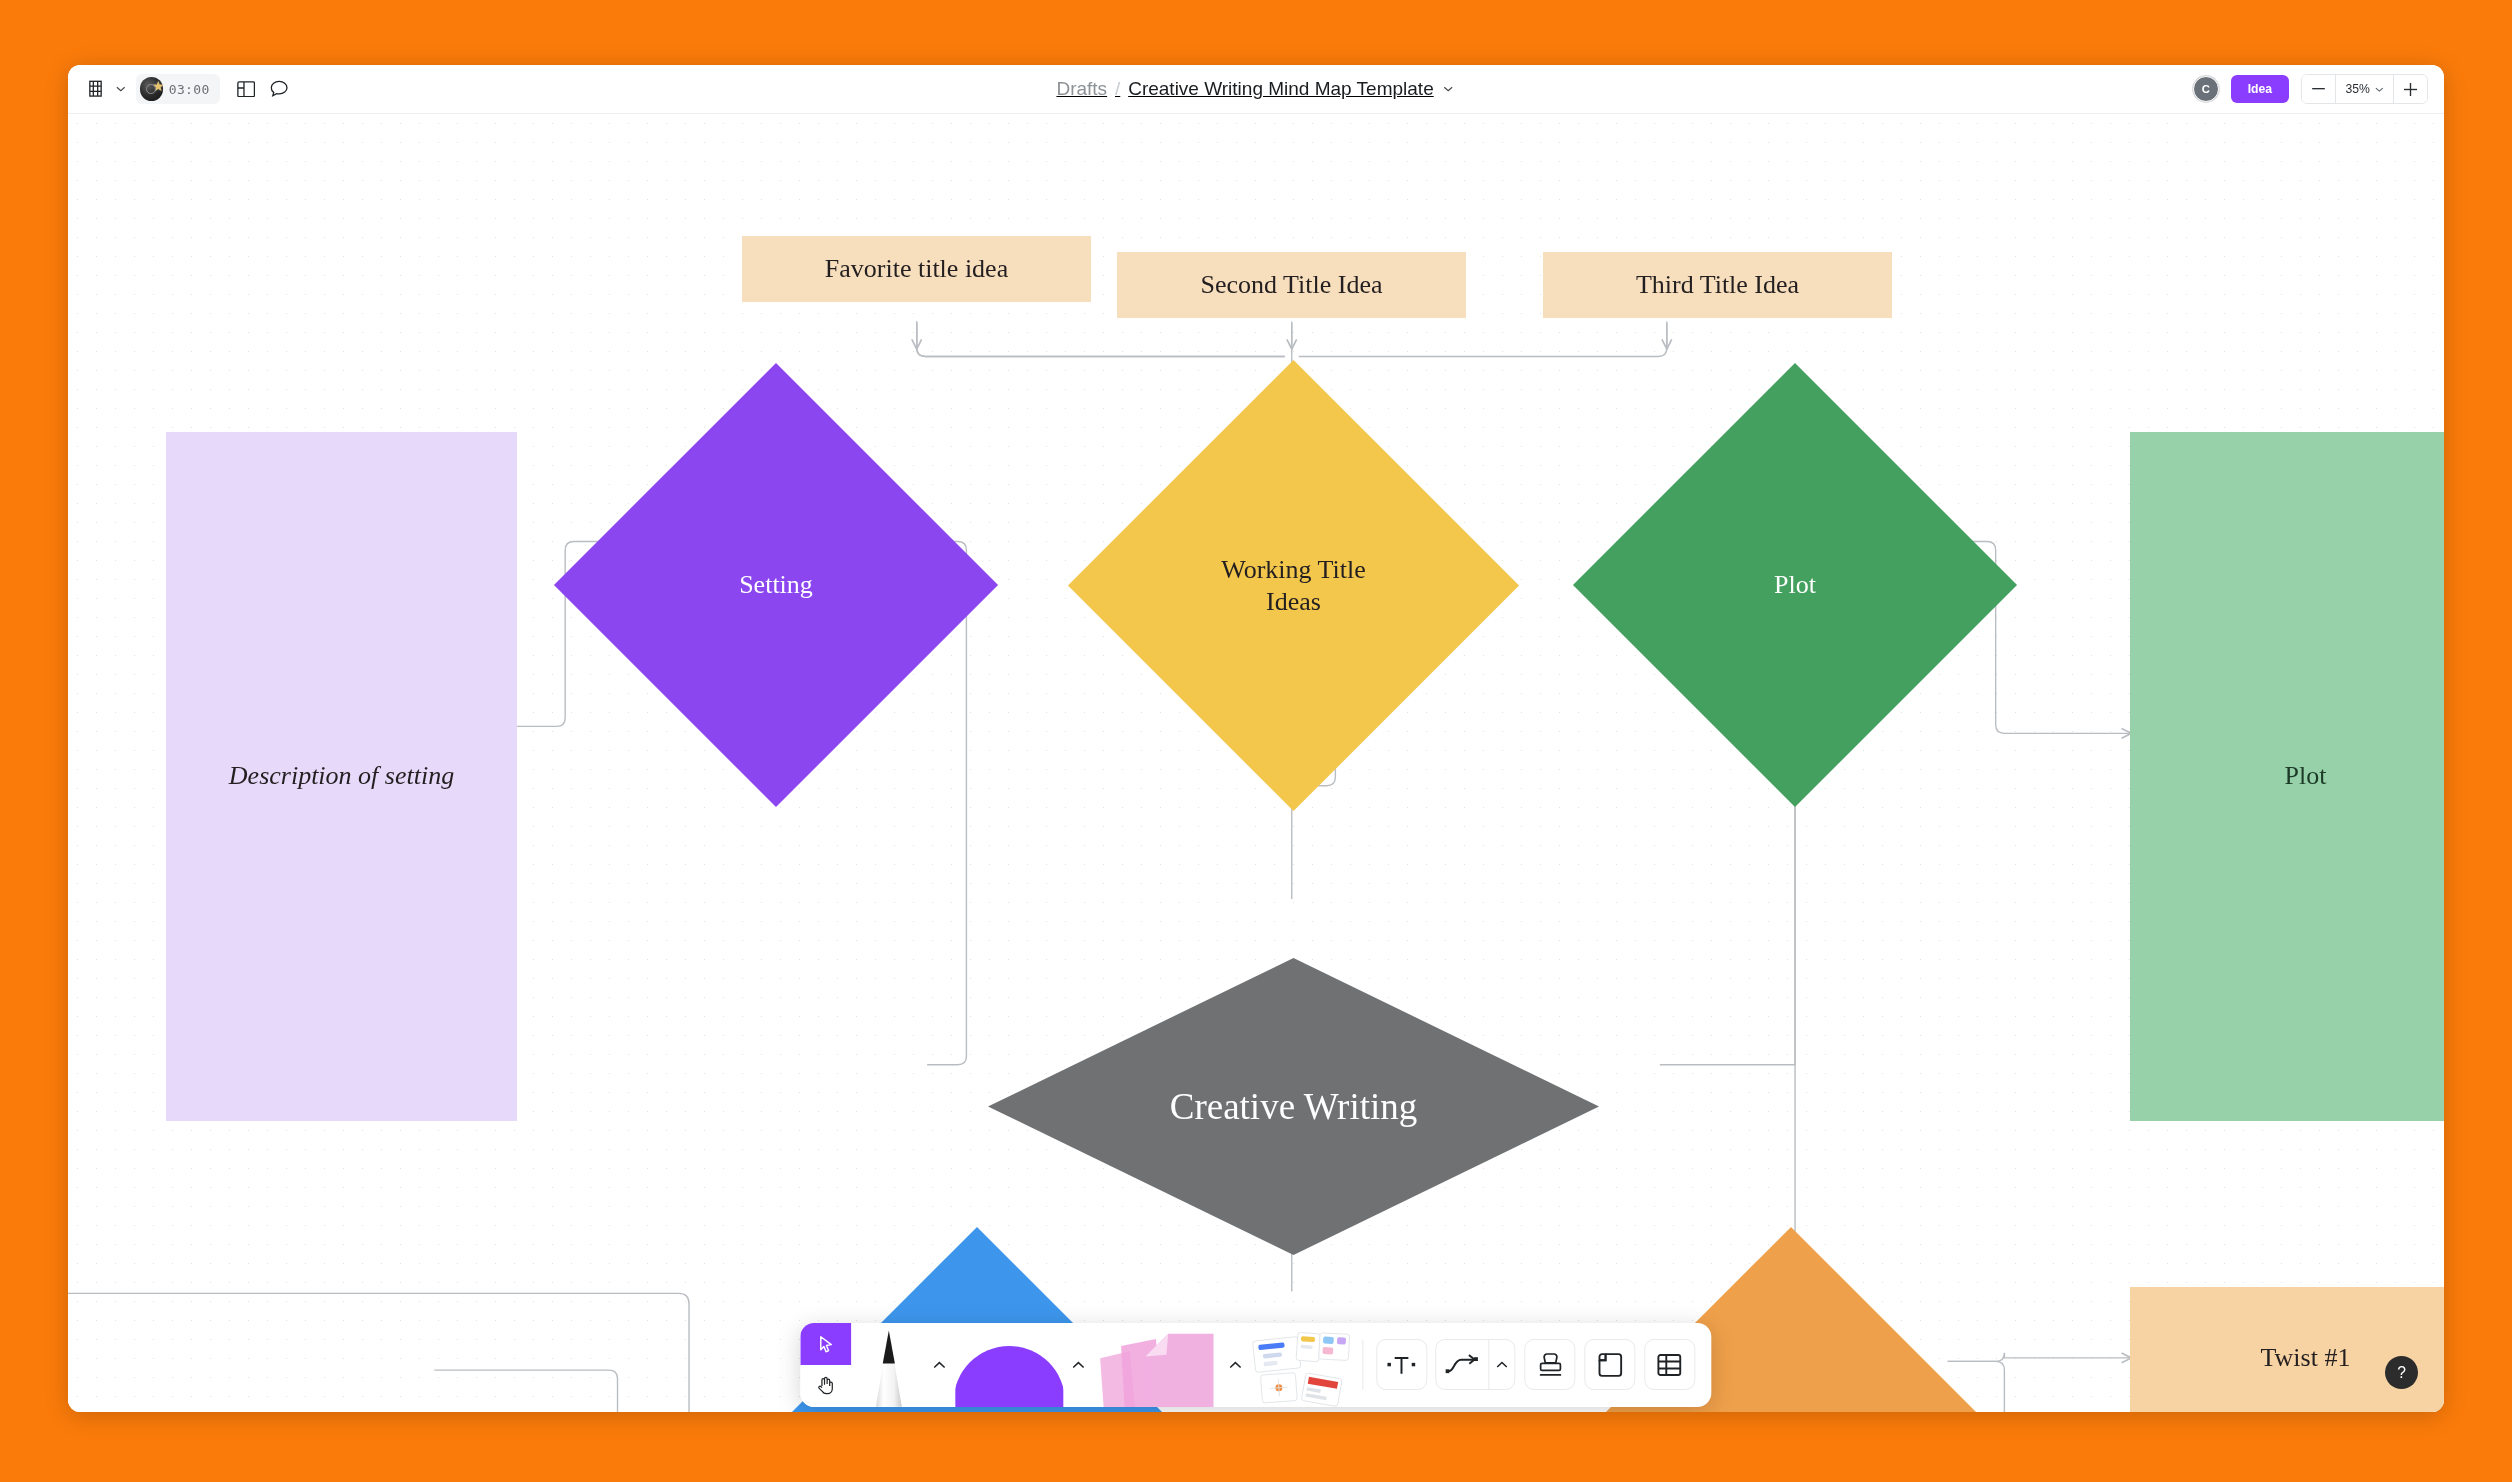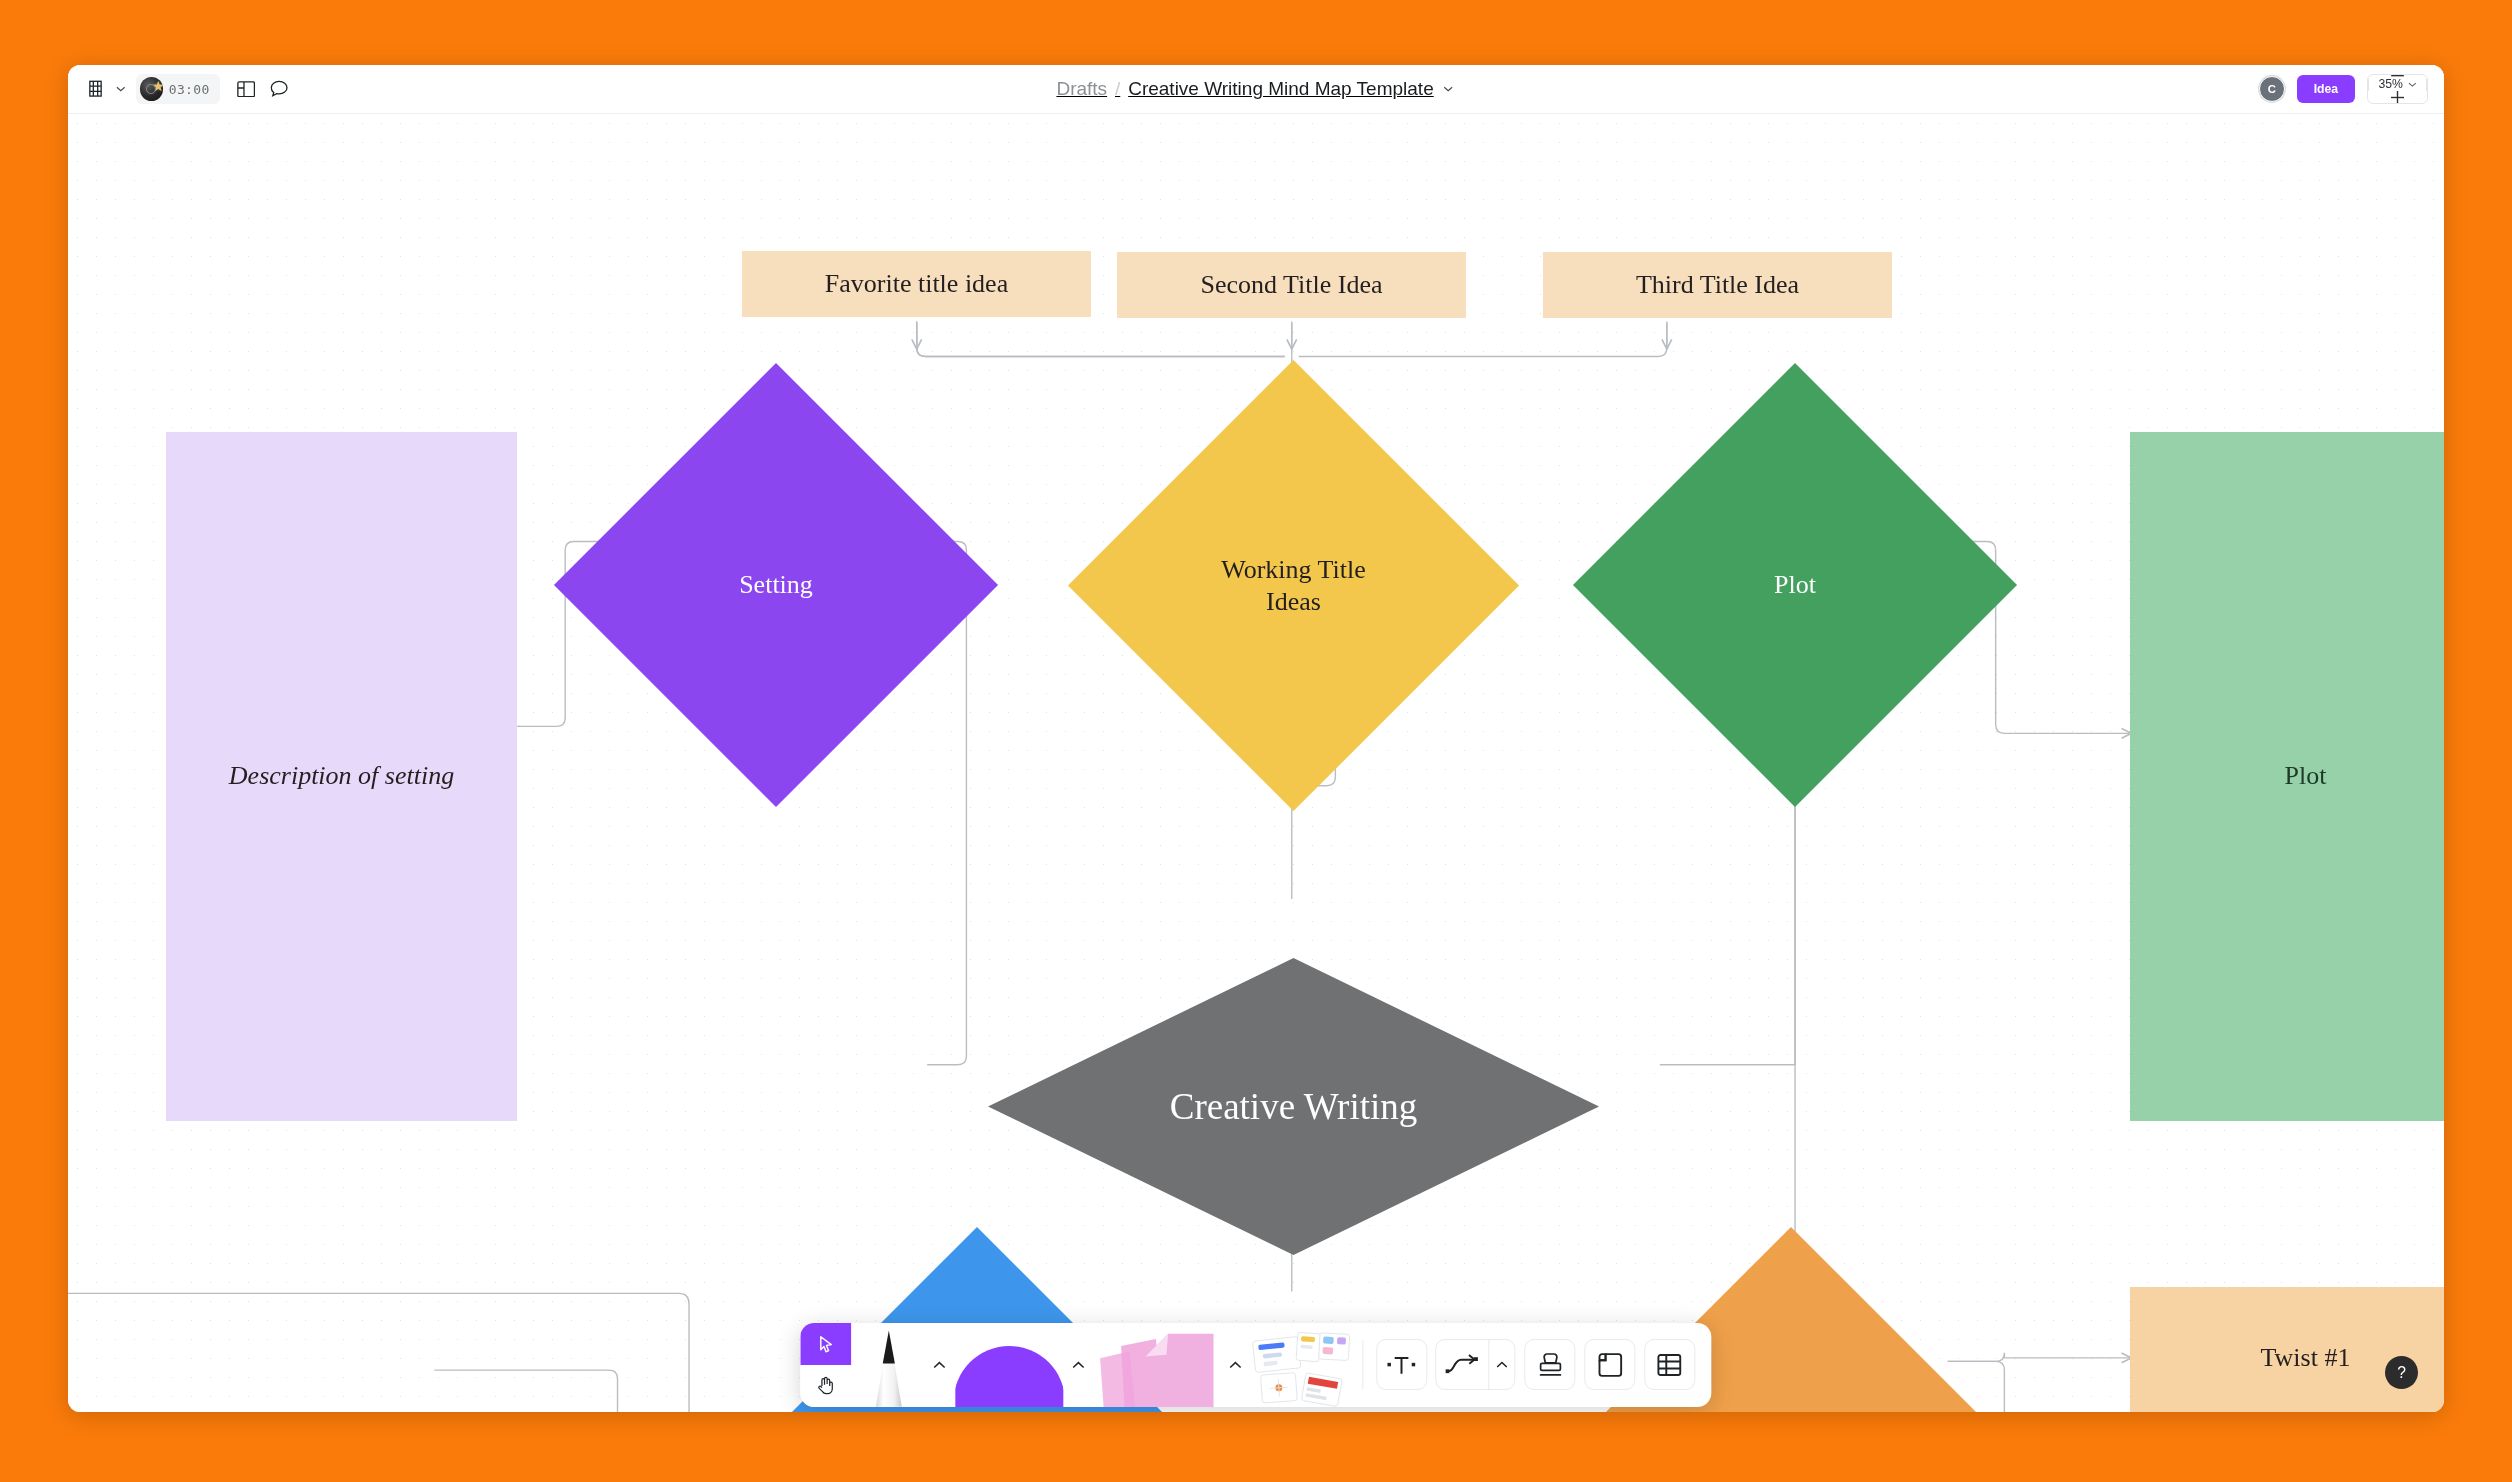--- a/index.html
+++ b/index.html
@@ -134,21 +134,20 @@
     border: none;
     cursor: pointer;
     font-family: "Liberation Sans", sans-serif;
   }
   #zoom-group {
     display: flex; align-items: center;
     border: 0.9px solid #e3e6e8;
     border-radius: 6.1px;
     overflow: hidden;
     height: 30px;
-    flex-direction: column;
   }
   .zoom-btn {
     width: 33px; height: 100%;
     display: flex; align-items: center; justify-content: center;
     cursor: pointer;
     color: #2b2f33;
     font-size: 15px;
     background: #fff;
   }
   #zoom-level {
@@ -439,21 +438,21 @@
         <path d="M2155,1430 L2210,1430 Q2220,1430 2220,1440 L2220,1625 L2364,1625" marker-end="url(#arrow)"></path>
 
         <path d="M862,1530 L640,1530 Q630,1530 630,1520 L630,1450 Q630,1440 620,1440 L420,1440"></path>
         <path d="M700,1600 L420,1600 L393,1600" marker-end="url(#arrow)"></path>
         <path d="M0,1352 L700,1352 Q712,1352 712,1364 L712,1520"></path>
         <path d="M0,1599 L100,1599"></path>
       </g>
     </svg>
 
     <div id="node-layer">
-        <div class="node card" style="left: 674px; top: 137px; width: 349px; height: 66px; background: rgb(247, 222, 189); color: rgb(35, 31, 32);">
+        <div class="node card" style="left: 674px; top: 122px; width: 349px; height: 66px; background: rgb(247, 222, 189); color: rgb(35, 31, 32);">
           <span>Favorite title idea</span>
         </div>
         <div class="node card" style="left: 1049px; top: 138px; width: 349px; height: 66px; background: rgb(247, 222, 189); color: rgb(35, 31, 32);">
           <span>Second Title Idea</span>
         </div>
         <div class="node card" style="left: 1475px; top: 138px; width: 349px; height: 66px; background: rgb(247, 222, 189); color: rgb(35, 31, 32);">
           <span>Third Title Idea</span>
         </div>
         <div class="node card" style="left: 98px; top: 318px; width: 351px; height: 689px; background: rgb(230, 217, 250); color: rgb(35, 31, 32); font-style: italic;">
           <span>Description of setting</span>

